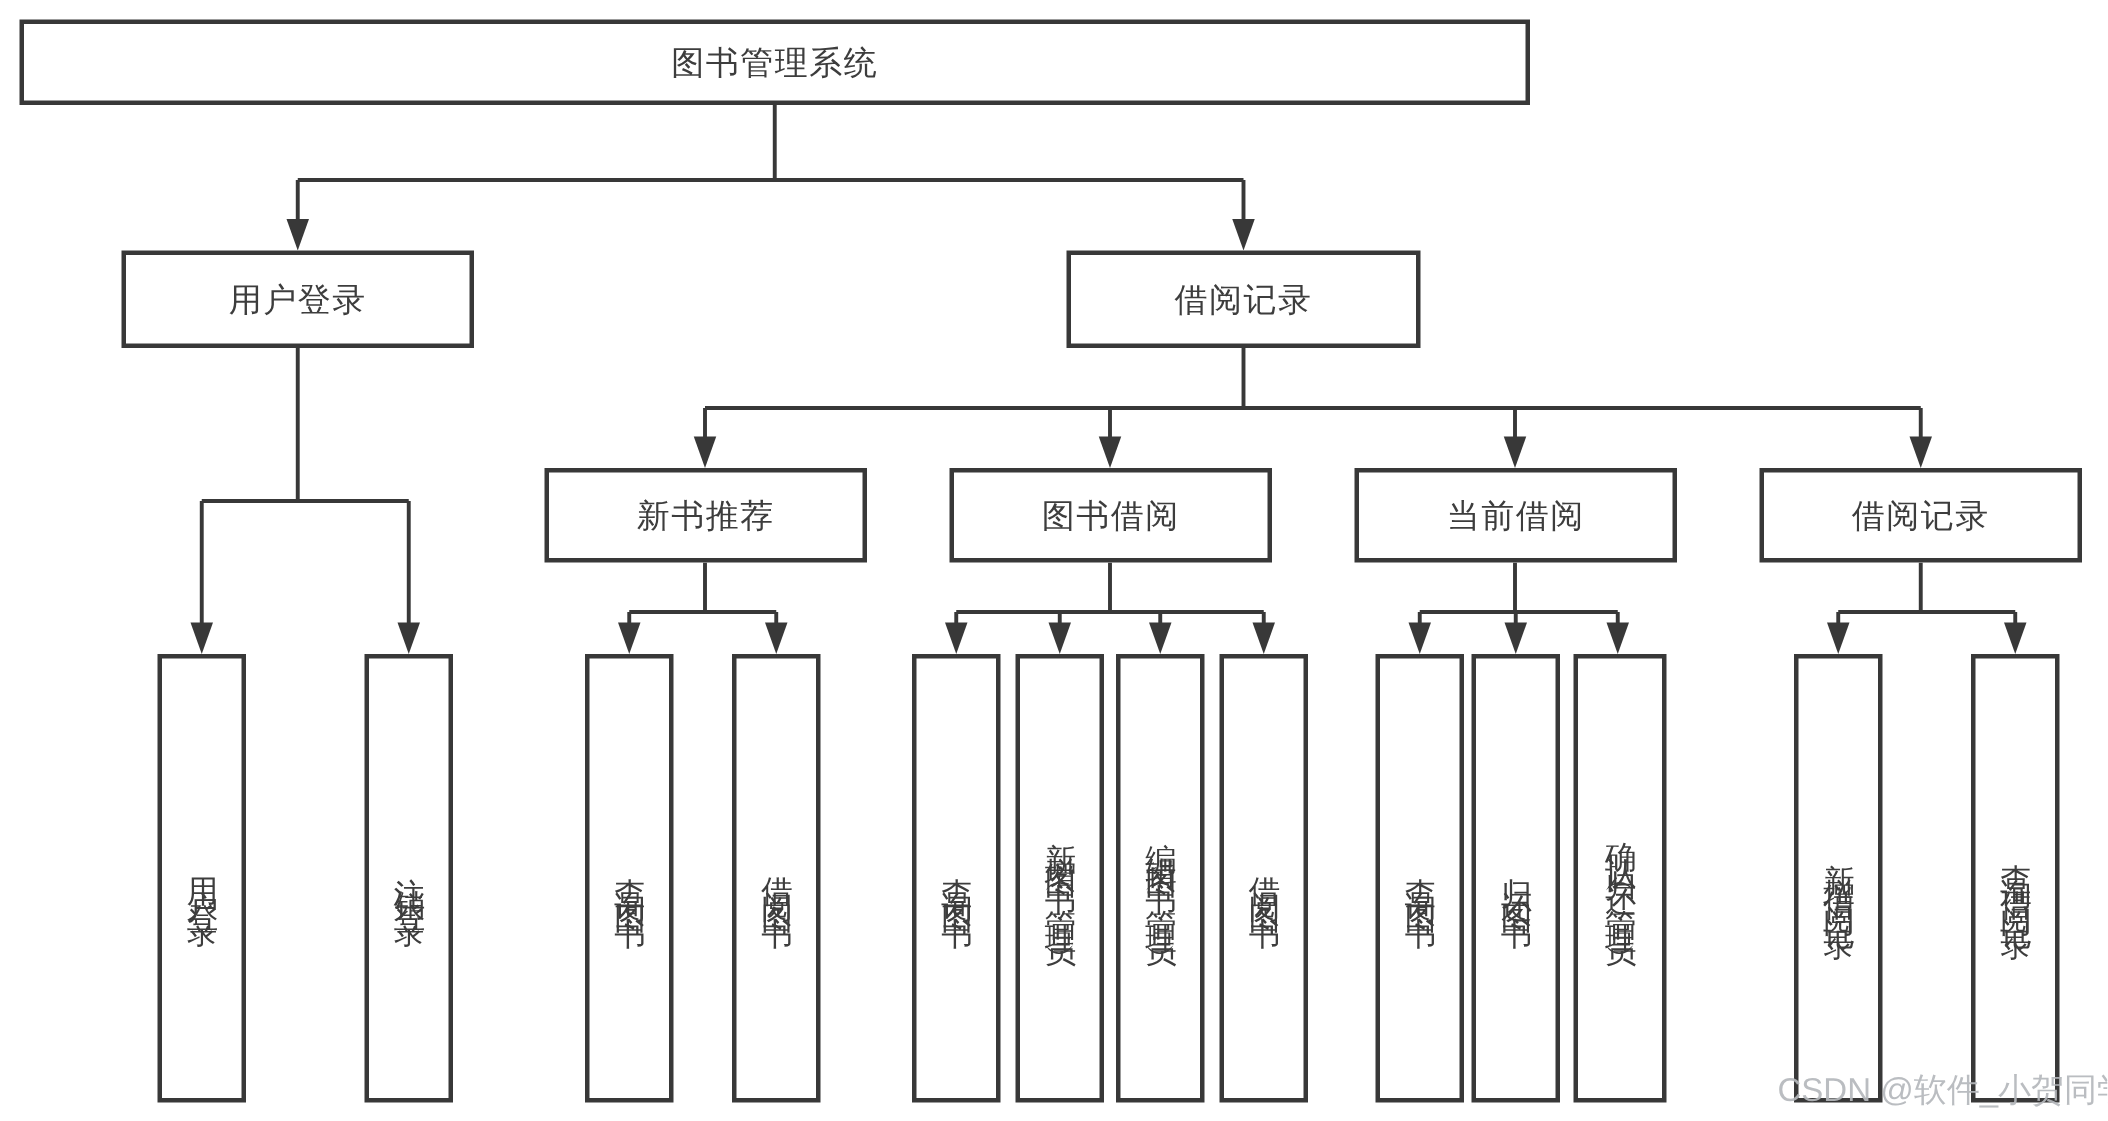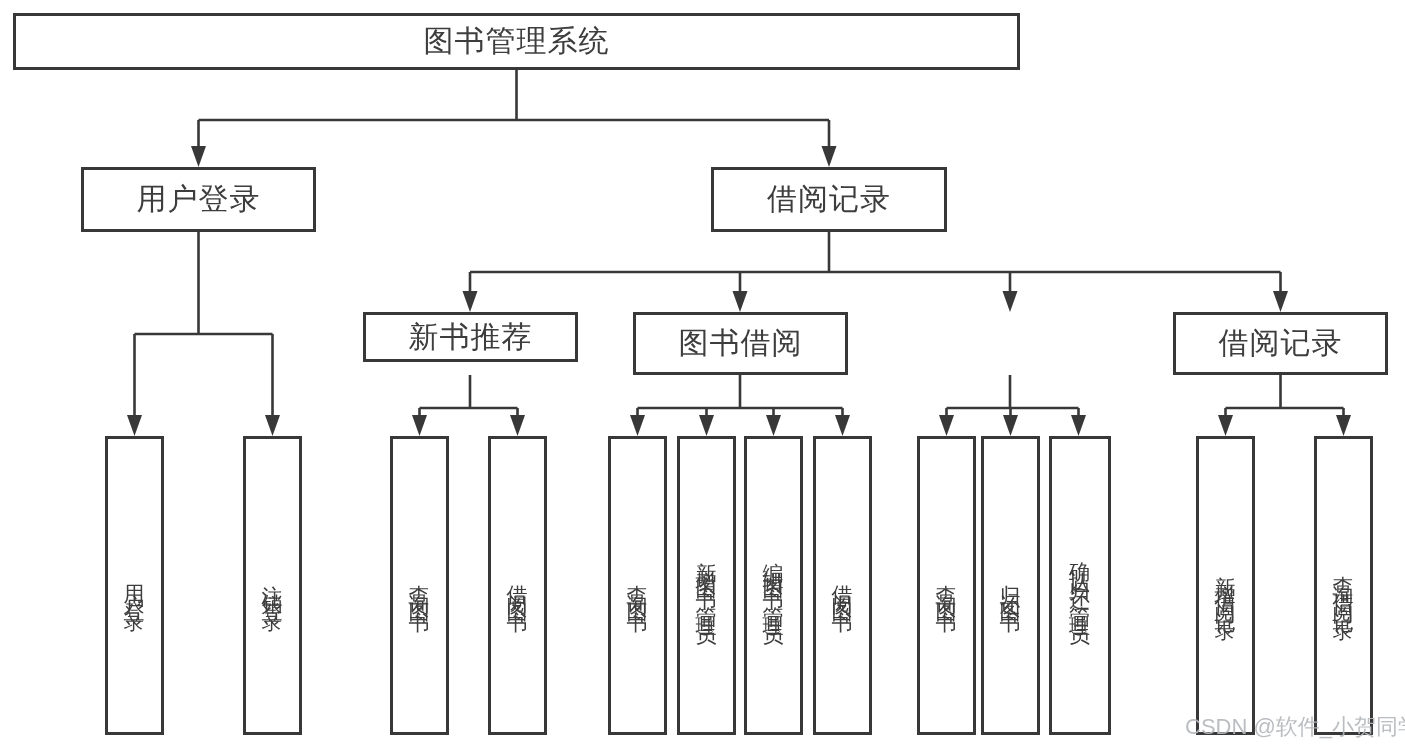--- a/index.html
+++ b/index.html
@@ -17,21 +17,21 @@
     overflow:hidden;
   }
   .wires{position:absolute;left:0;top:0;width:1405px;height:747px;}
   .node{
     position:absolute;
     box-sizing:border-box;
     border:3px solid var(--line);
     background:var(--bg);
     display:flex;align-items:center;justify-content:center;
     color:var(--text);
-    font-size:30px;
+    font-size:22px;
     letter-spacing:1px;
     white-space:nowrap;
   }
   .leaf{
     position:absolute;
     box-sizing:border-box;
     border:3px solid var(--line);
     background:var(--bg);
     top:436px;height:299px;width:59px;
     display:flex;align-items:center;justify-content:center;
@@ -98,22 +98,23 @@
       <polygon points="1218,415 1233,415 1225.5,436"></polygon>
       <polygon points="1336,415 1351,415 1343.5,436"></polygon>
     </g>
   </svg>
 
   <div class="node" style="left:13px;top:13px;width:1007px;height:57px;">图书管理系统</div>
 
   <div class="node" style="left:81px;top:167px;width:235px;height:65px;">用户登录</div>
   <div class="node" style="left:711px;top:167px;width:236px;height:65px;">借阅记录</div>
 
-  <div class="node" style="left:363px;top:312px;width:215px;height:50px;">新书推荐</div>
+  <div class="node" style="left:363px;top:312px;width:215px;height:63px;">新书推荐</div>
   <div class="node" style="left:633px;top:312px;width:215px;height:63px;">图书借阅</div>
+  <div class="node" style="left:903px;top:312px;width:215px;height:63px;">当前借阅</div>
   <div class="node" style="left:1173px;top:312px;width:215px;height:63px;">借阅记录</div>
 
   <div class="leaf" style="left:105px;">
     <span class="vtext">用户登录</span>
   </div>
   <div class="leaf" style="left:243px;">
     <span class="vtext">注销登录</span>
   </div>
 
   <div class="leaf" style="left:390px;">

